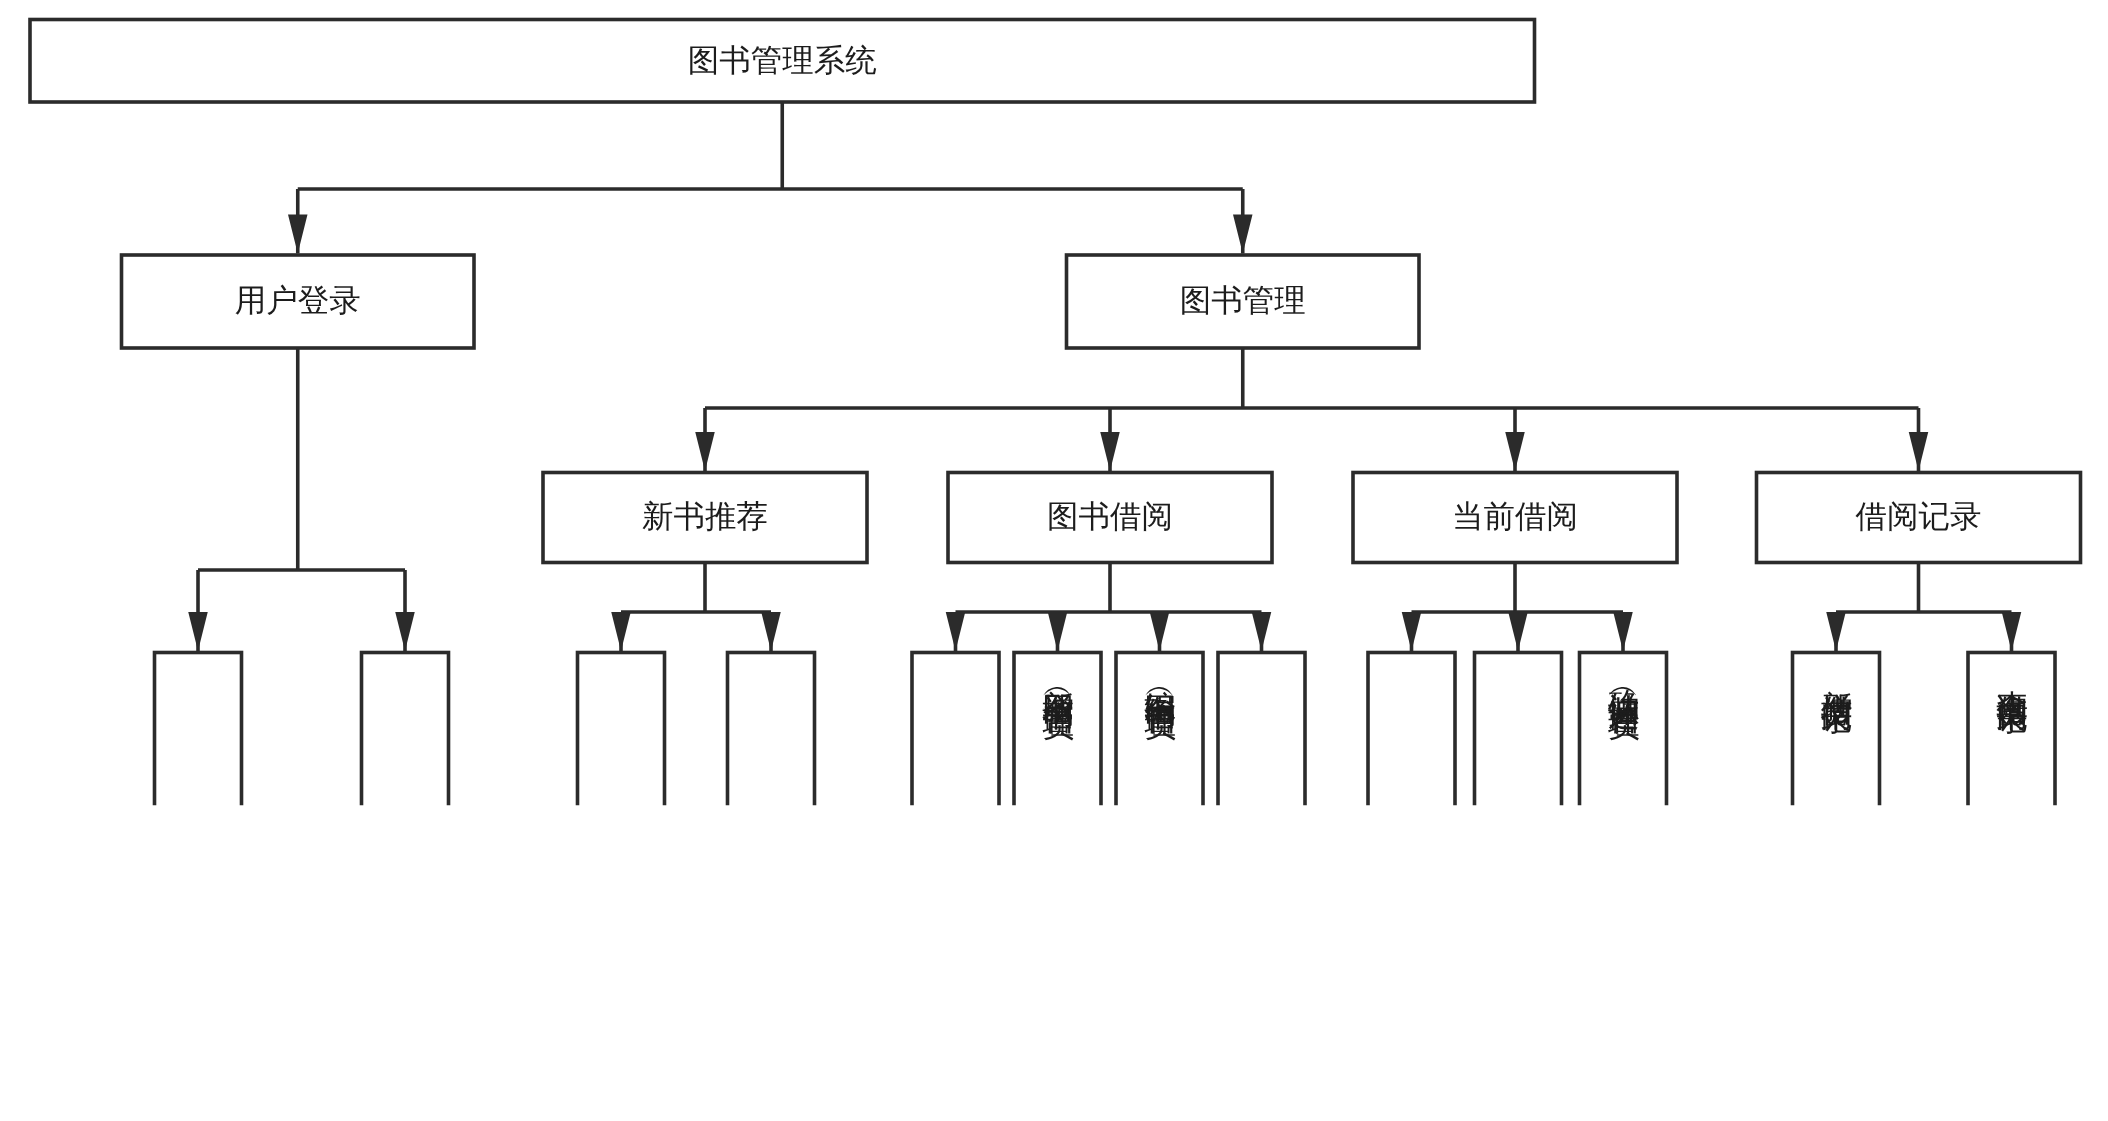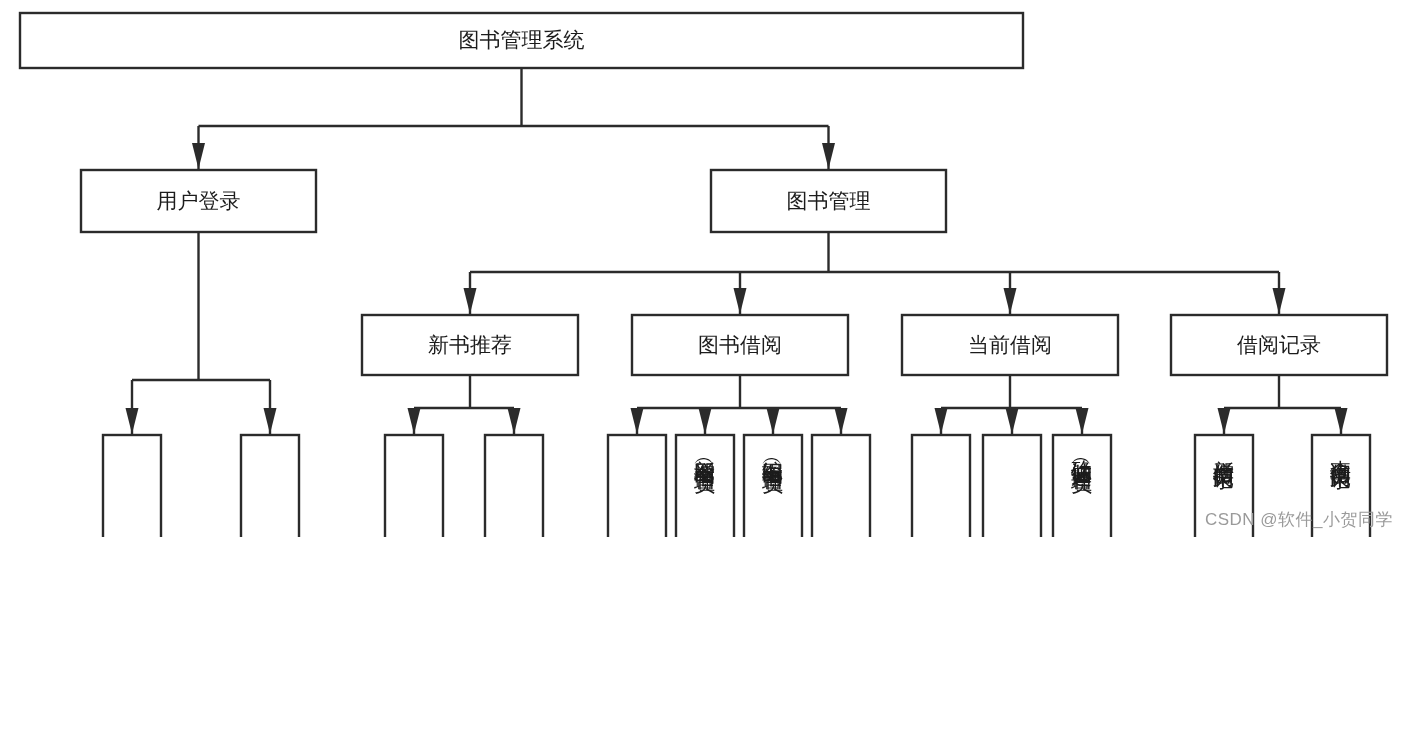--- a/index.html
+++ b/index.html
@@ -255,15 +255,14 @@
         <span class="leaf-label">确认归还（管理员）</span>
       </div>
       <div class="leaf-label-wrap" style="left: 1195px; top: 443px; width: 58px; height: 282px; align-items: flex-start;">
         <span class="leaf-label">新增借阅记录</span>
       </div>
       <div class="leaf-label-wrap" style="left: 1312px; top: 443px; width: 58px; height: 282px; align-items: flex-start;">
         <span class="leaf-label">查询借阅记录</span>
       </div>
     </div>
 
-  <div class="watermark">CSDN @软件_小贺同学</div>
 
 </div>
 
 </body></html>

